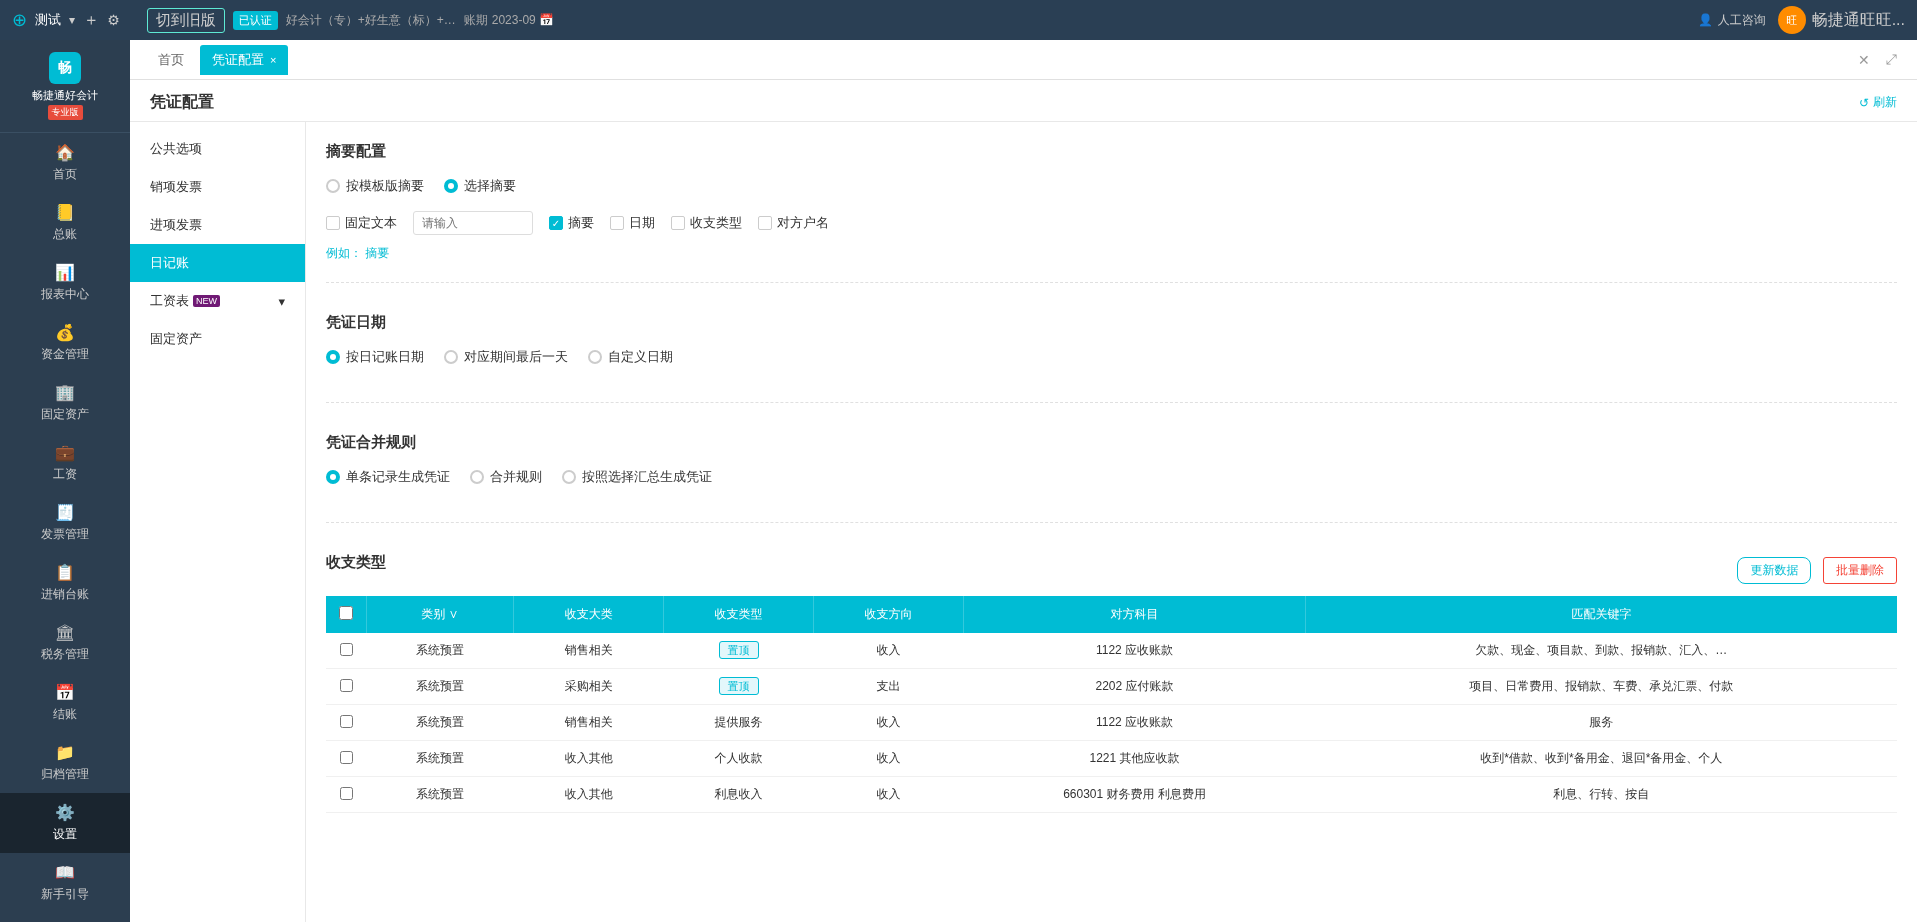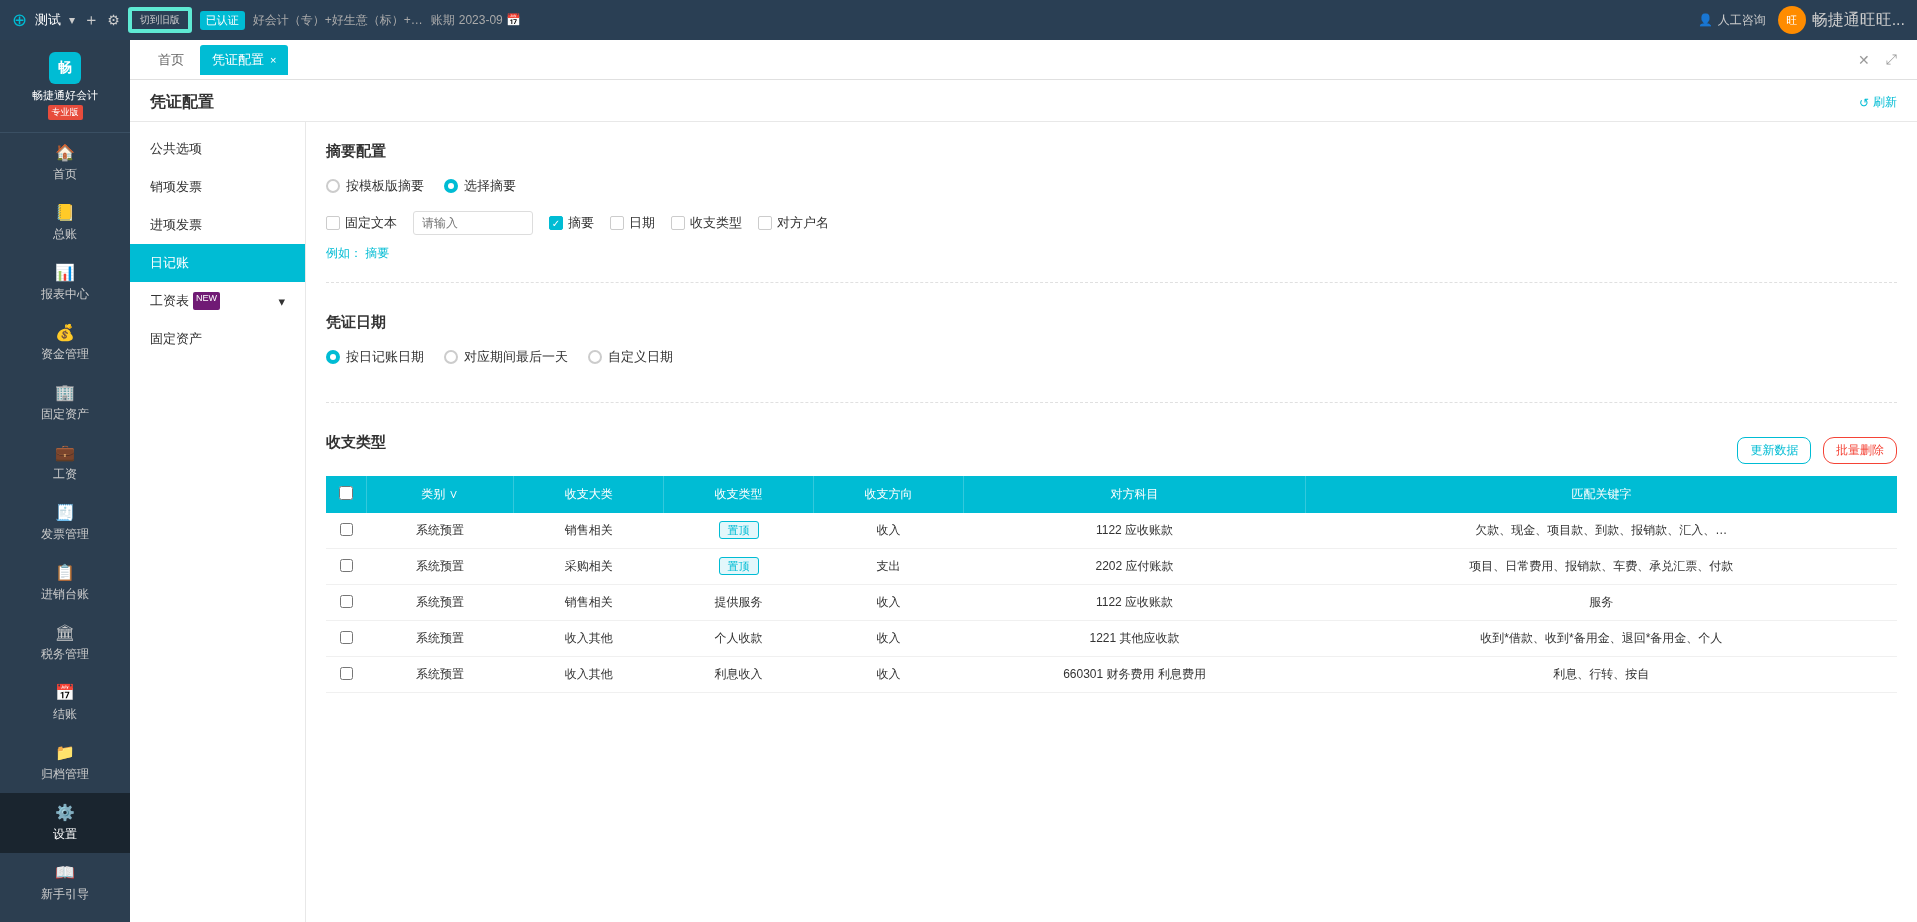--- a/index.html
+++ b/index.html
@@ -4,21 +4,21 @@
   <style>
     * { margin: 0; padding: 0; box-sizing: border-box; }
     body { font-family: 'Microsoft YaHei', Arial, sans-serif; font-size: 13px; background: #f0f2f5; color: #333; width: 1917px; height: 922px; overflow: hidden; display: flex; flex-direction: column; }
 
     
     .topbar { height: 40px; background: #2a3f54; display: flex; align-items: center; padding: 0 12px; gap: 8px; flex-shrink: 0; }
     .topbar-title { color: #fff; font-size: 13px; }
     .topbar-dropdown { color: #ccc; font-size: 12px; cursor: pointer; }
     .topbar-add { color: #ccc; font-size: 16px; cursor: pointer; }
     .topbar-settings { color: #ccc; font-size: 14px; cursor: pointer; }
-    .topbar-btn { background: transparent; border: 4px solid #5eead4; color: #ccc; padding: 2px 8px; border-radius: 3px; font-size: 10px; cursor: pointer; }
+    .topbar-btn { background: transparent; border: 1px solid #5eead4; color: #ccc; padding: 2px 8px; border-radius: 3px; font-size: 15px; cursor: pointer; margin-left: 19px; }
     .topbar-badge { background: #00bcd4; color: #fff; padding: 2px 6px; border-radius: 3px; font-size: 11px; }
     .topbar-text { color: #aaa; font-size: 12px; }
     .topbar-period { color: #aaa; font-size: 12px; display: flex; align-items: center; gap: 4px; }
     .topbar-right { margin-left: auto; display: flex; align-items: center; gap: 12px; }
     .topbar-help { color: #ccc; font-size: 12px; display: flex; align-items: center; gap: 4px; cursor: pointer; }
     .topbar-user { display: flex; align-items: center; gap: 6px; cursor: pointer; }
     .topbar-avatar { width: 28px; height: 28px; border-radius: 50%; background: #ff8c00; display: flex; align-items: center; justify-content: center; color: #fff; font-size: 11px; }
     .topbar-username { color: #ccc; font-size: 16px; }
 
     
@@ -82,21 +82,21 @@
     .checkbox-box { width: 14px; height: 14px; border: 1px solid #ccc; border-radius: 2px; display: flex; align-items: center; justify-content: center; }
     .checkbox-box.checked { background: #00bcd4; border-color: #00bcd4; color: #fff; font-size: 10px; }
     .text-input-inline { border: 1px solid #ddd; border-radius: 3px; padding: 4px 8px; font-size: 12px; width: 120px; color: #999; }
 
     
     .example-text { color: #00bcd4; font-size: 12px; margin-top: 4px; }
 
     
     .section-header-row { display: flex; align-items: center; justify-content: space-between; margin-bottom: 8px; }
     .btn-update { background: #fff; border: 1px solid #00bcd4; color: #00bcd4; padding: 4px 12px; border-radius: 8px; font-size: 12px; cursor: pointer; }
-    .btn-batch-delete { background: #fff; border: 1px solid #f44336; color: #f44336; padding: 4px 12px; border-radius: 11px; font-size: 12px; cursor: pointer; margin-left: 8px; }
+    .btn-batch-delete { background: #fff; border: 1px solid #f44336; color: #f44336; padding: 4px 12px; border-radius: 3px; font-size: 12px; cursor: pointer; margin-left: 8px; }
     .data-table { width: 100%; border-collapse: collapse; }
     .data-table thead tr { background: #00bcd4; color: #fff; }
     .data-table thead th { padding: 10px 12px; text-align: center; font-size: 12px; font-weight: 500; border-right: 1px solid rgba(255,255,255,0.2); }
     .data-table thead th:last-child { border-right: none; }
     .data-table tbody tr { border-bottom: 1px solid #f0f0f0; }
     .data-table tbody td { padding: 9px 12px; text-align: center; font-size: 12px; color: #333; }
     .tag-blue { background: #e3f7fb; border: 1px solid #00bcd4; color: #00bcd4; padding: 2px 8px; border-radius: 3px; font-size: 11px; }
     .td-left { text-align: left; }
     .col-checkbox { width: 40px; }
     .header-checkbox { width: 14px; height: 14px; }
@@ -227,21 +227,21 @@
         <div class="left-nav-item">
           <span>销项发票</span>
         </div>
         <div class="left-nav-item">
           <span>进项发票</span>
         </div>
         <div class="left-nav-item active">
           <span>日记账</span>
         </div>
         <div class="left-nav-item has-children">
-          <span style="display:flex;gap:4px;">
+          <span style="display:flex;align-items:center;gap:4px;">
             <span>工资表</span>
             <span class="new-badge">NEW</span>
           </span>
           <span>▾</span>
         </div>
         <div class="left-nav-item">
           <span>固定资产</span>
         </div>
       </div>
 
@@ -299,20 +299,37 @@
               <span class="radio-circle unchecked"></span>
               <span>对应期间最后一天</span>
             </label>
             <label class="radio-item">
               <span class="radio-circle unchecked"></span>
               <span>自定义日期</span>
             </label>
           </div>
         </div>
 
+        <div class="section">
+          <div class="section-title">凭证合并规则</div>
+          <div class="radio-group">
+            <label class="radio-item">
+              <span class="radio-circle checked"></span>
+              <span>单条记录生成凭证</span>
+            </label>
+            <label class="radio-item">
+              <span class="radio-circle unchecked"></span>
+              <span>合并规则</span>
+            </label>
+            <label class="radio-item">
+              <span class="radio-circle unchecked"></span>
+              <span>按照选择汇总生成凭证</span>
+            </label>
+          </div>
+        </div>
 
         <div class="section">
           <div class="section-header-row">
             <div class="section-title">收支类型</div>
             <div>
               <button class="btn-update">更新数据</button>
               <button class="btn-batch-delete">批量删除</button>
             </div>
           </div>
           <table class="data-table">

